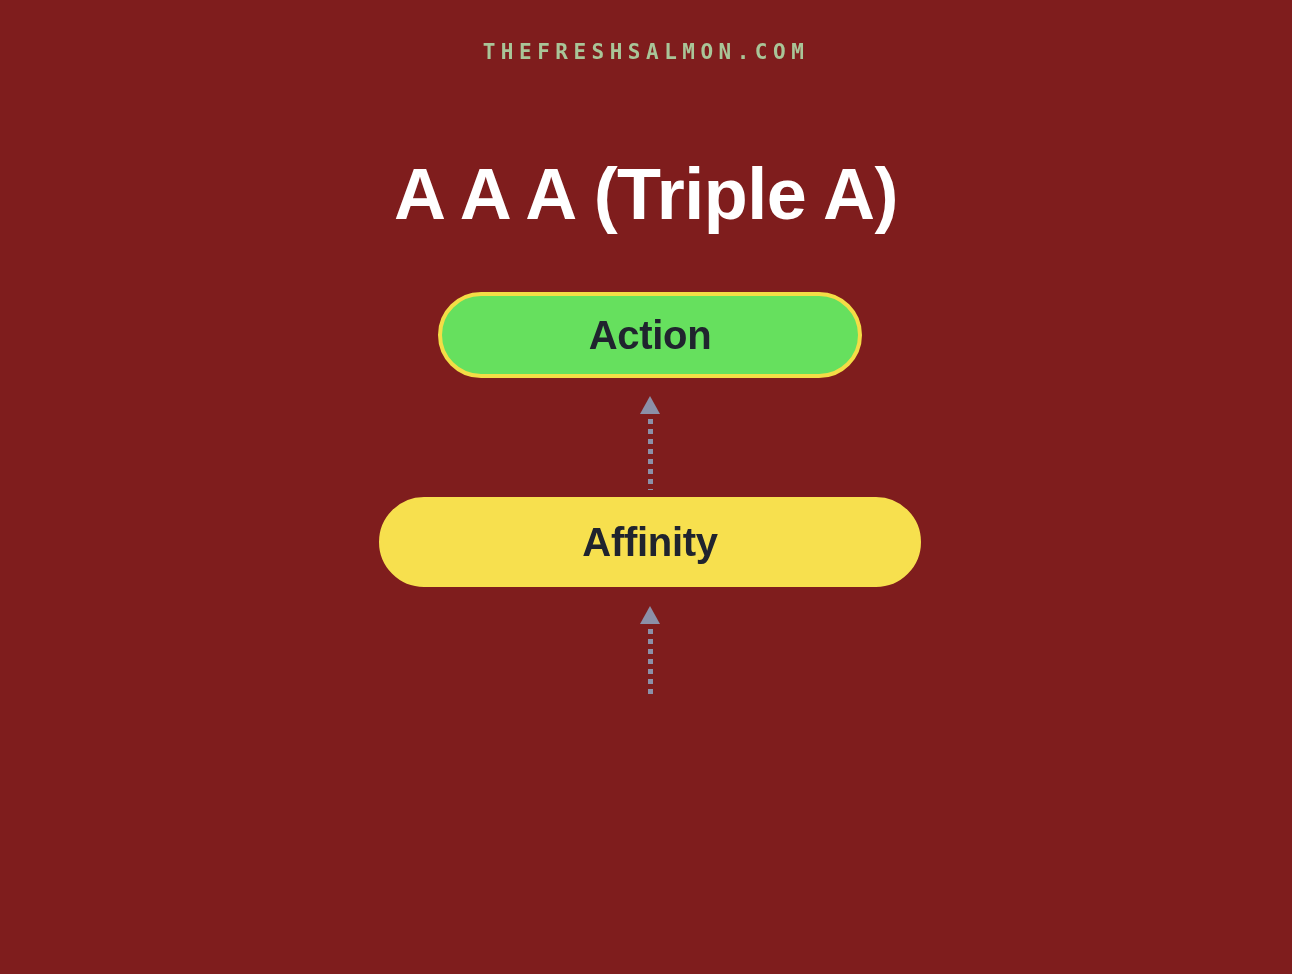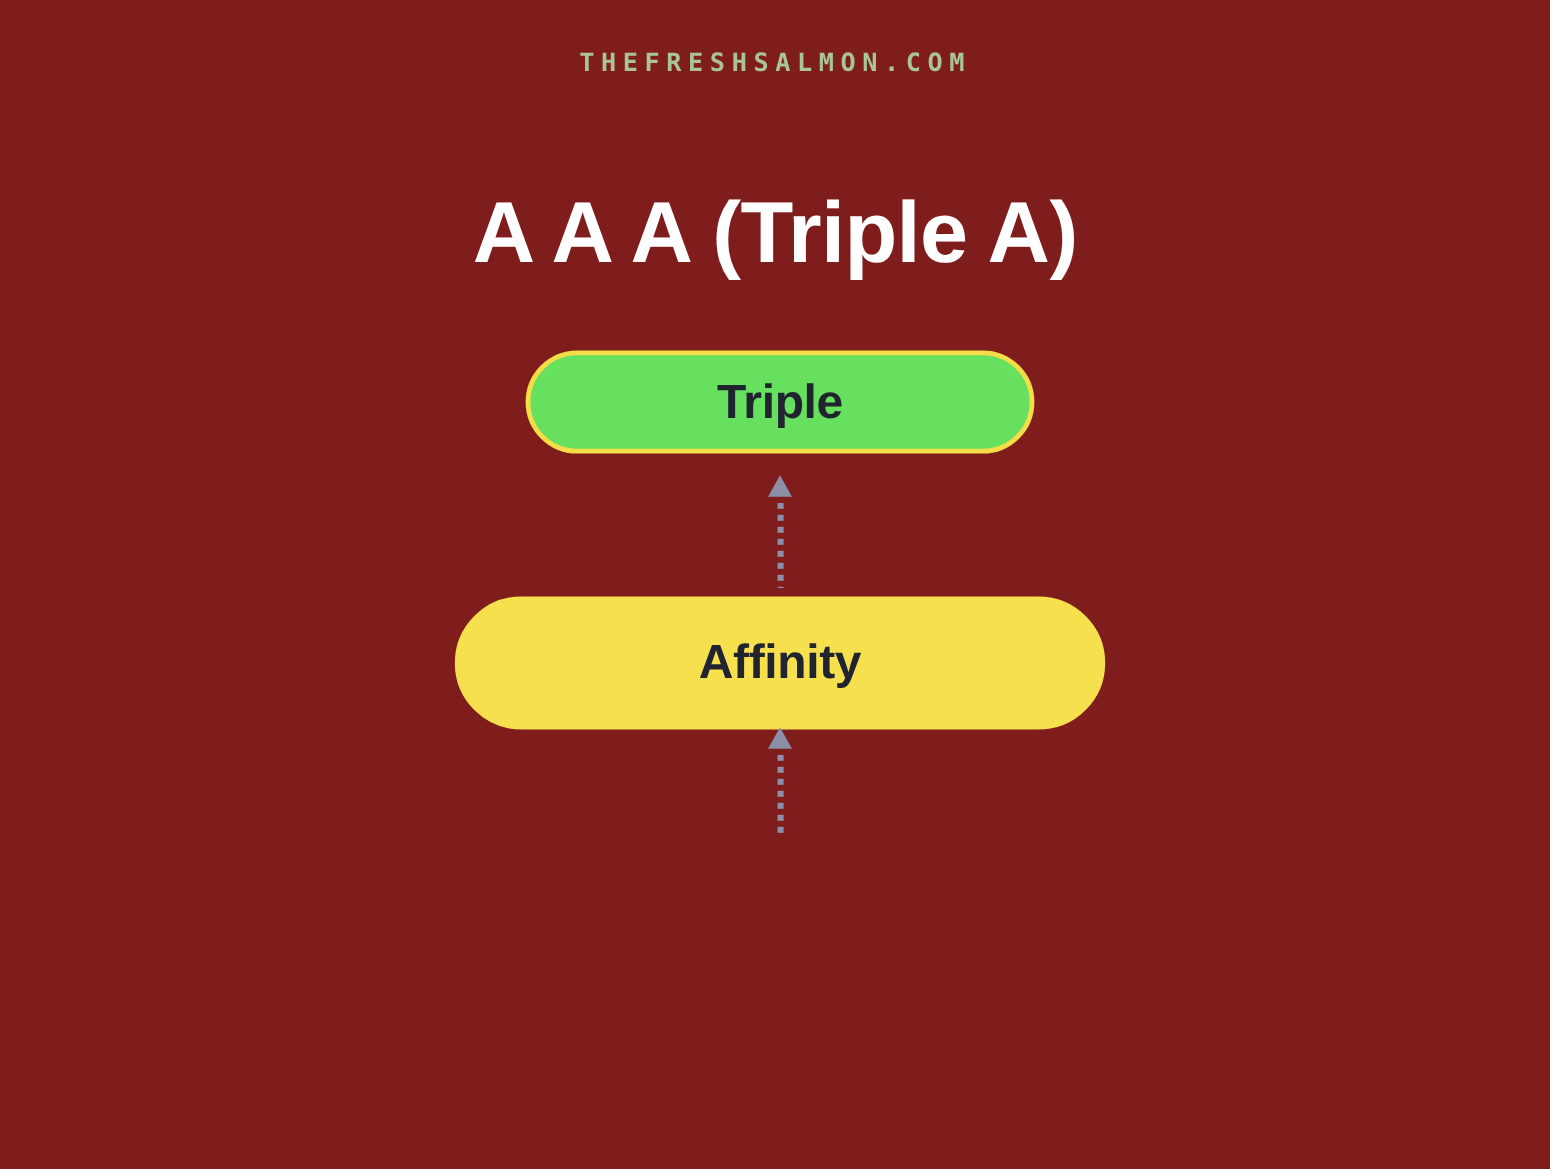--- a/index.html
+++ b/index.html
@@ -75,21 +75,21 @@
     width: 424px;
     height: 86px;
     background: #66e05e;
     border: 4px solid #f4dd46;
   }
 
   .pill-affinity {
     left: 379px;
     top: 497px;
     width: 542px;
-    height: 111px;
+    height: 90px;
     background: #f7e04e;
     border: 4px solid #f7e04e;
   }
 
   .pill-attention {
     left: 304px;
     top: 701px;
     width: 690px;
     height: 90px;
     background: #dd85d5;
@@ -132,21 +132,21 @@
 </head>
 <body>
 
 <div class="canvas">
 
   <div class="site-url">THEFRESHSALMON.COM</div>
 
   <div class="page-title">A A A (Triple A)</div>
 
   <div class="pill pill-action">
-    <span>Triple</span>
+    <span>Action</span>
   </div>
 
   <div class="connector connector-upper">
     <div class="arrow-head"></div>
     <div class="arrow-shaft"></div>
   </div>
 
   <div class="pill pill-affinity">
     <span>Affinity</span>
   </div>

